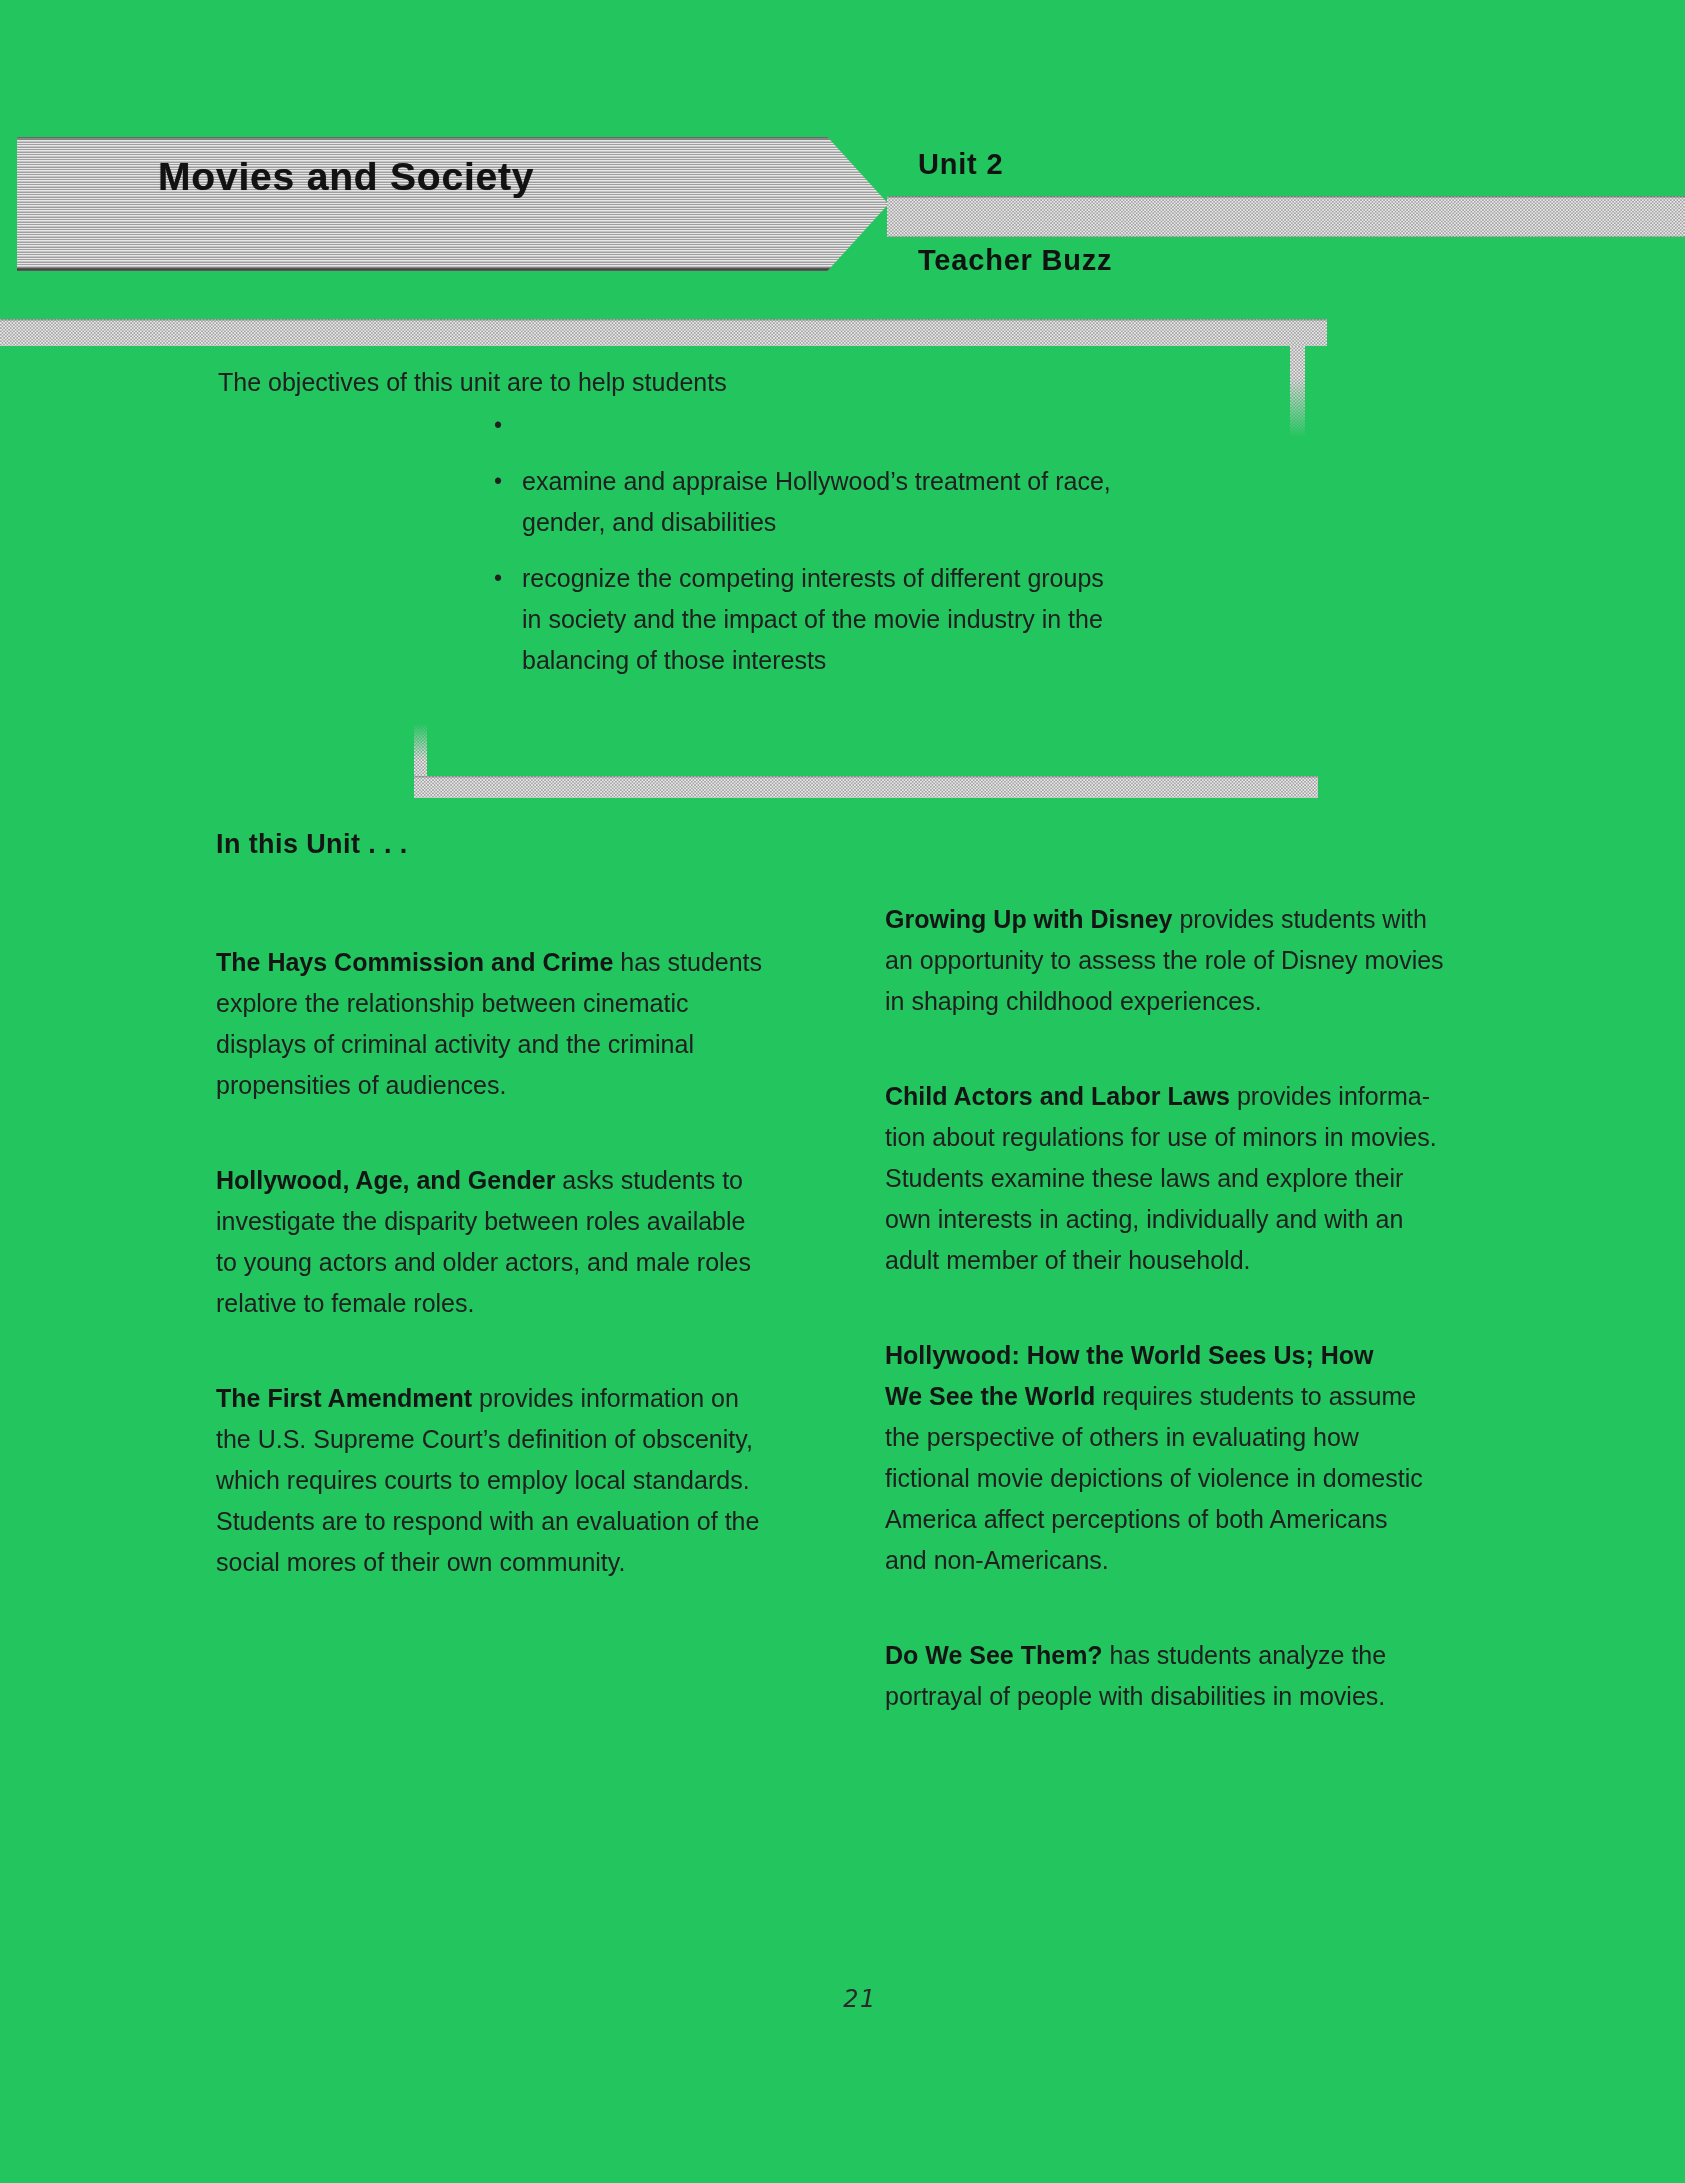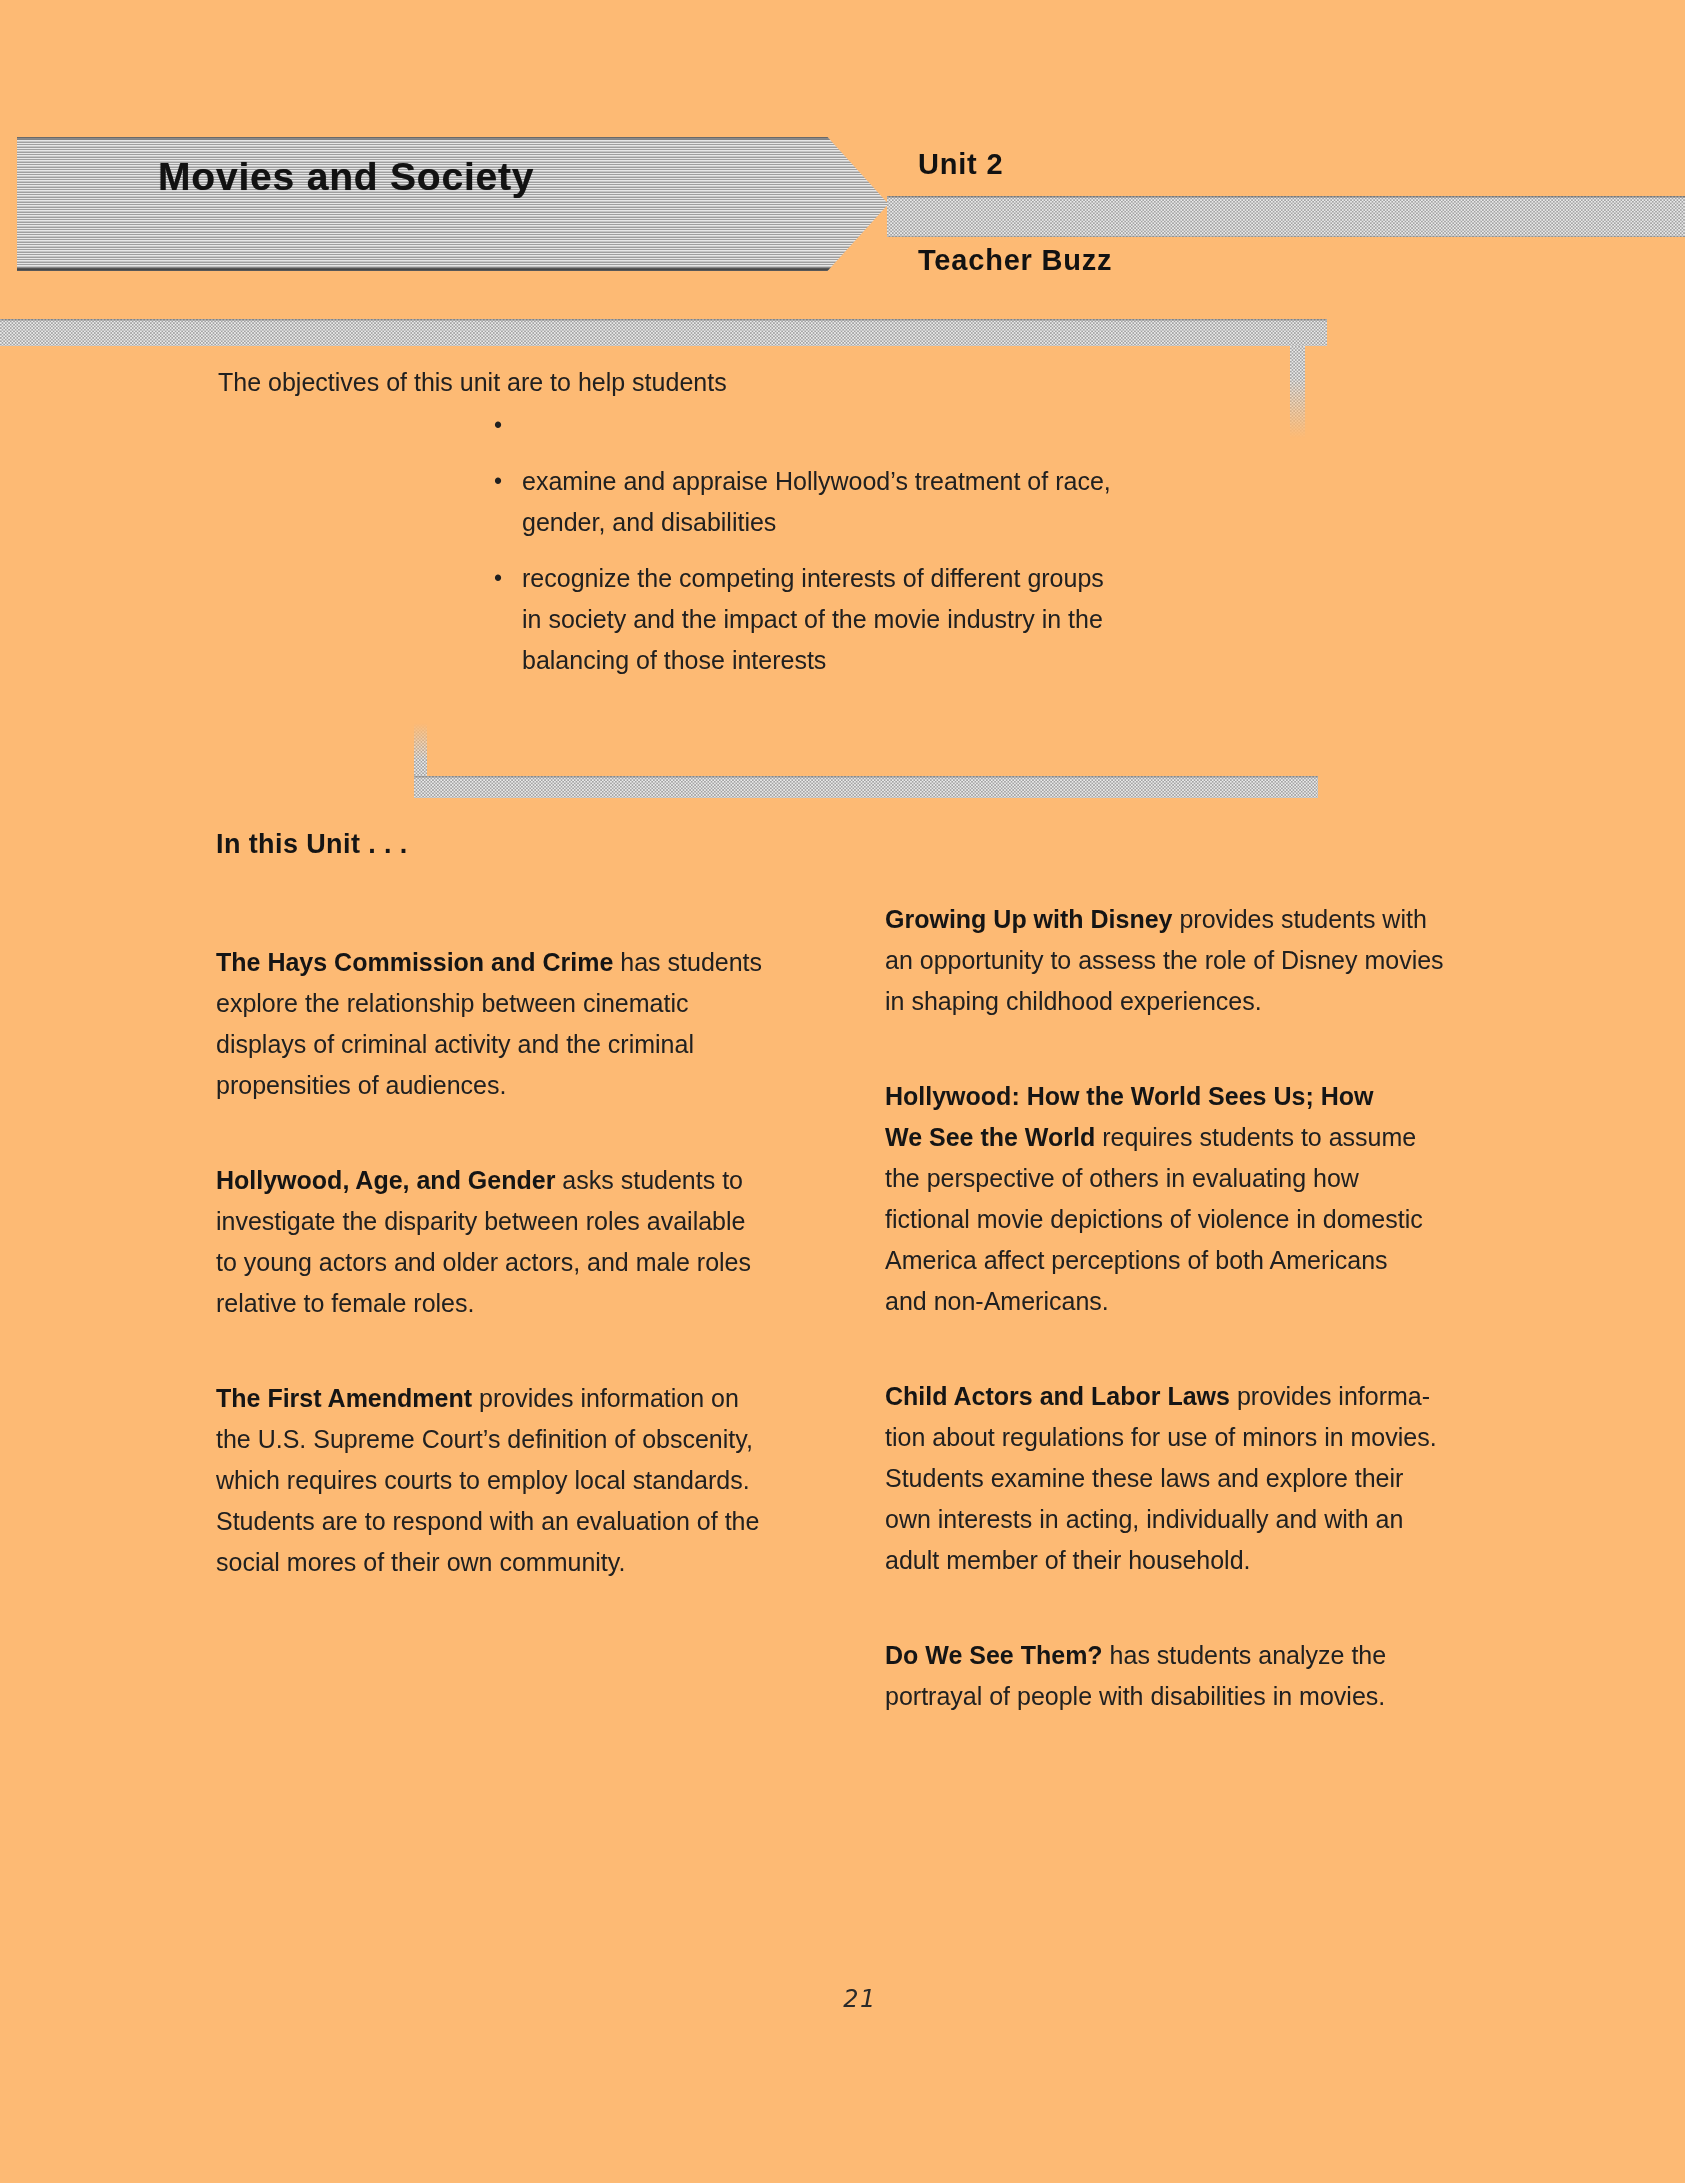--- a/index.html
+++ b/index.html
@@ -1,18 +1,18 @@
 <!DOCTYPE html>
 <html style="font-size:13px"><head>
 <meta charset="utf-8">
 <style>
   html,body { margin:0; padding:0; background:#ffffff; }
   .page {
     position:relative; width:1685px; height:2183px;
-    background:#fdba74; overflow:hidden;
+    background:#22c55e; overflow:hidden;
     font-family:"Liberation Sans", sans-serif; color:#1b1b1b;
   }
 
   
   .ht-dots {
     background-image: conic-gradient(#a3a3a3 25%, #eaeaea 0 50%, #a3a3a3 0 75%, #eaeaea 0);
     background-size: 3.3px 3.3px;
   }
   .ht-stripes {
     background-image: repeating-linear-gradient(180deg,
@@ -148,33 +148,33 @@
     </p>
   </div>
 
   <div class="col-right">
     <p class="para">
       <span class="lead">Growing Up with Disney</span><span> provides students with
 an opportunity to assess the role of Disney movies
 in shaping childhood experiences.</span>
     </p>
     <p class="para">
+      <span class="lead">Child Actors and Labor Laws</span><span> provides informa-
+tion about regulations for use of minors in movies.
+Students examine these laws and explore their
+own interests in acting, individually and with an
+adult member of their household.</span>
+    </p>
+    <p class="para">
       <span class="lead">Hollywood: How the World Sees Us; How
 We See the World</span><span> requires students to assume
 the perspective of others in evaluating how
 fictional movie depictions of violence in domestic
 America affect perceptions of both Americans
 and non-Americans.</span>
-    </p>
-    <p class="para">
-      <span class="lead">Child Actors and Labor Laws</span><span> provides informa-
-tion about regulations for use of minors in movies.
-Students examine these laws and explore their
-own interests in acting, individually and with an
-adult member of their household.</span>
     </p>
     <p class="para">
       <span class="lead">Do We See Them?</span><span> has students analyze the
 portrayal of people with disabilities in movies.</span>
     </p>
   </div>
 
   <div class="page-num">21</div>
 
 </div>

